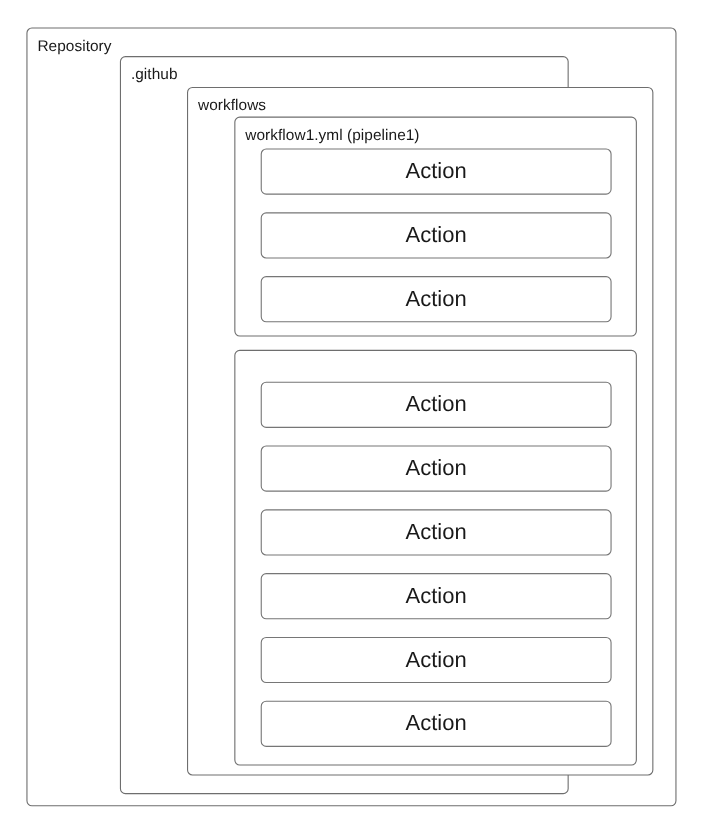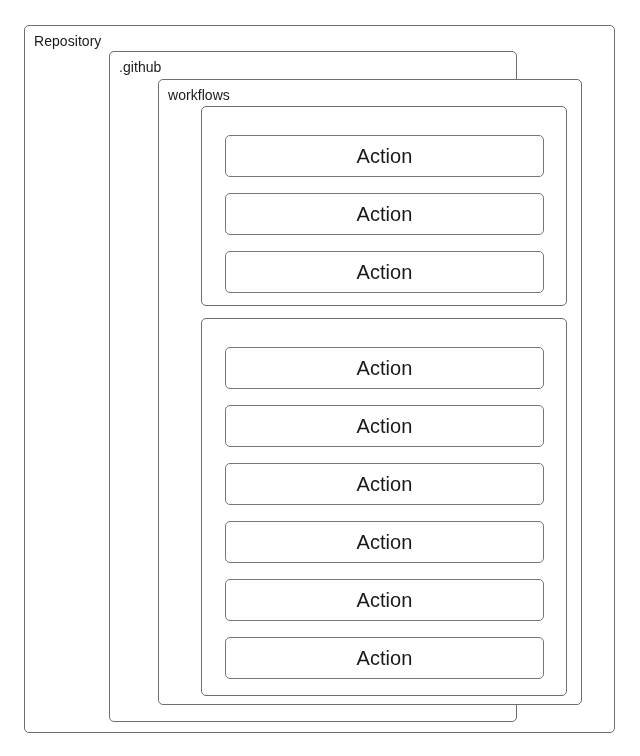--- a/index.html
+++ b/index.html
@@ -52,21 +52,21 @@
     width: 591px;
     height: 708px;
   }
   #github-box {
     left: 84px;   
     top: 25px;    
     width: 408px;
     height: 671px;
   }
   #workflows-box {
-    left: 48px;   
+    left: 60px;   
     top: 27px;    
     width: 424px;
     height: 626px;
   }
   #workflow1-box {
     left: 42px;   
     top: 26px;    
     width: 366px;
     height: 200px;
   }
@@ -115,20 +115,21 @@
   <div class="box" id="repository-box">
     <span class="box-label">Repository</span>
 
     <div class="box" id="github-box">
       <span class="box-label">.github</span>
 
       <div class="box" id="workflows-box">
         <span class="box-label">workflows</span>
 
         <div class="box" id="workflow1-box">
+          <span class="box-label">workflow1.yml (pipeline1)</span>
           <div class="action-list">
             <div class="action-box">
               <span class="action-label">Action</span>
             </div>
             <div class="action-box">
               <span class="action-label">Action</span>
             </div>
             <div class="action-box">
               <span class="action-label">Action</span>
             </div>

